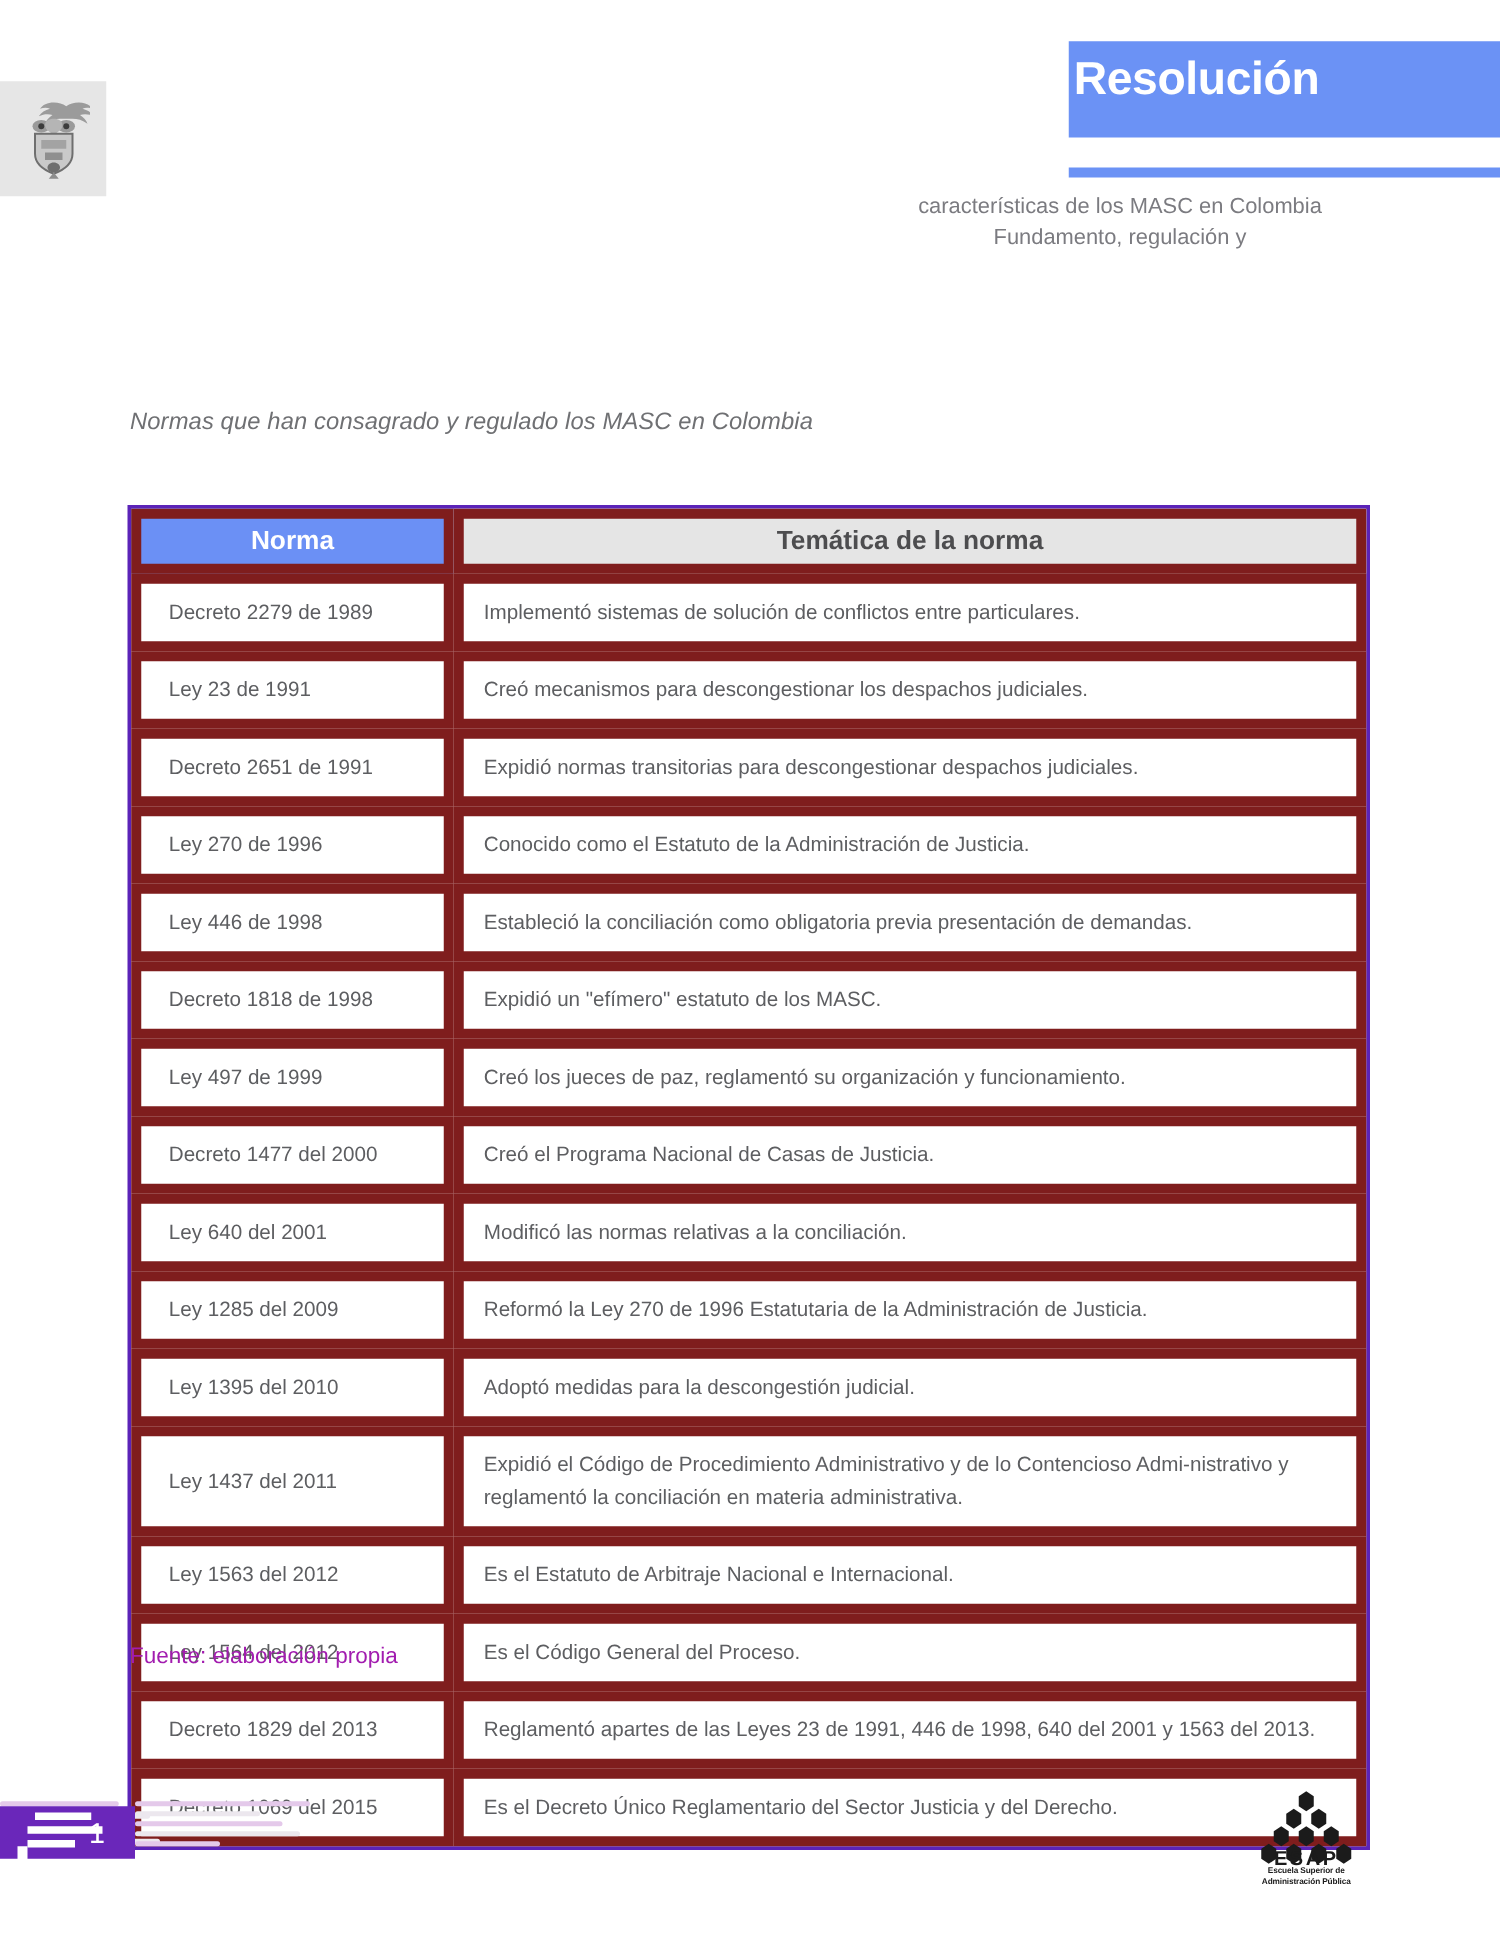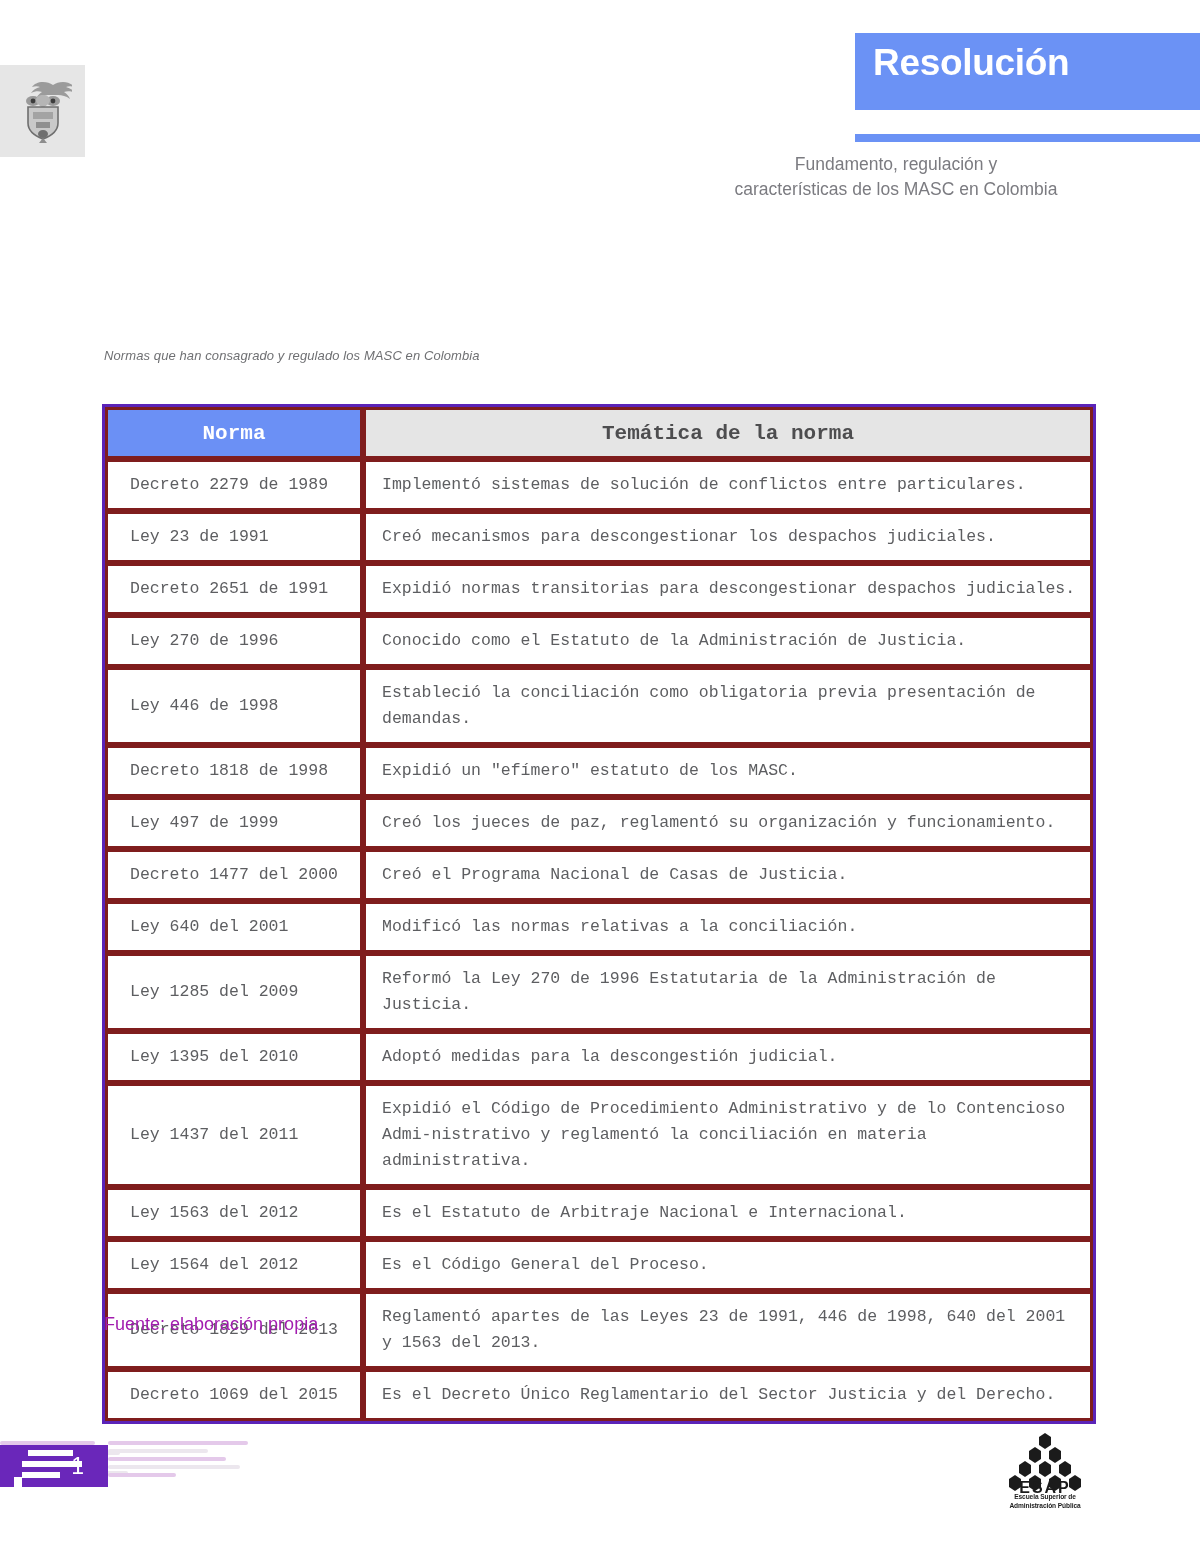--- a/index.html
+++ b/index.html
@@ -75,21 +75,21 @@
 
   
   .title-banner {
     position: absolute;
     left: 855px;
     top: 33px;
     width: 345px;
     height: 77px;
     background: #6b92f5;
     box-sizing: border-box;
-    padding: 8px 0 0 18px;
+    padding: 8px 0 0 4px;
   }
   .title-banner .t-main {
     color: #ffffff;
     font-size: 37px;
     font-weight: bold;
     line-height: 44px;
     letter-spacing: -0.3px;
     white-space: nowrap;
   }
   .title-banner .t-sub {
@@ -130,22 +130,22 @@
     text-align: center;
     color: #7b7b80;
     font-size: 17.5px;
     line-height: 25px;
   }
 
   
   .table-caption {
     position: absolute;
     left: 104px;
-    top: 348px;
-    font-size: 13px;
+    top: 327px;
+    font-size: 19px;
     font-style: italic;
     color: #6f7073;
     letter-spacing: 0.1px;
   }
 
   #norms-table {
     position: absolute;
     left: 105px;
     top: 407px;
     width: 988px;
@@ -153,24 +153,23 @@
     border-spacing: 0;
     table-layout: fixed;
     background: #ffffff;
     box-shadow: 0 0 0 3px #5b23b8;
   }
   #norms-table col.c1 { width: 258px; }
   #norms-table col.c2 { width: 730px; }
 
   #norms-table th,
   #norms-table td {
-    border: 3px solid #7f1d1d;
+    border: 8px solid #7f1d1d;
     vertical-align: middle;
     box-sizing: border-box;
-    font-family: Liberation Mono, monospace;
   }
   #norms-table th {
     height: 52px;
     text-align: center;
     font-size: 21px;
     font-weight: bold;
   }
   #norms-table th.th-norma {
     background: #6b90f5;
     color: #ffffff;
@@ -292,22 +291,22 @@
   <div class="title-banner">
     <div class="t-main">Resolución</div>
     <div class="t-sub">
       <span>DE CONFLICTOS</span>
       <span class="ghost">DE CONFLICTOS</span>
     </div>
   </div>
   <div class="banner-rule"></div>
 
   <div class="header-subtitle">
+    <div>características de los MASC en Colombia</div>
     <div>Fundamento, regulación y</div>
-    <div>características de los MASC en Colombia</div>
   </div>
 </div>
 
 <div class="table-caption">Normas que han consagrado y regulado los MASC en Colombia</div>
 
 <table id="norms-table">
   <colgroup>
       <col class="c1">
       <col class="c2">
     </colgroup>

